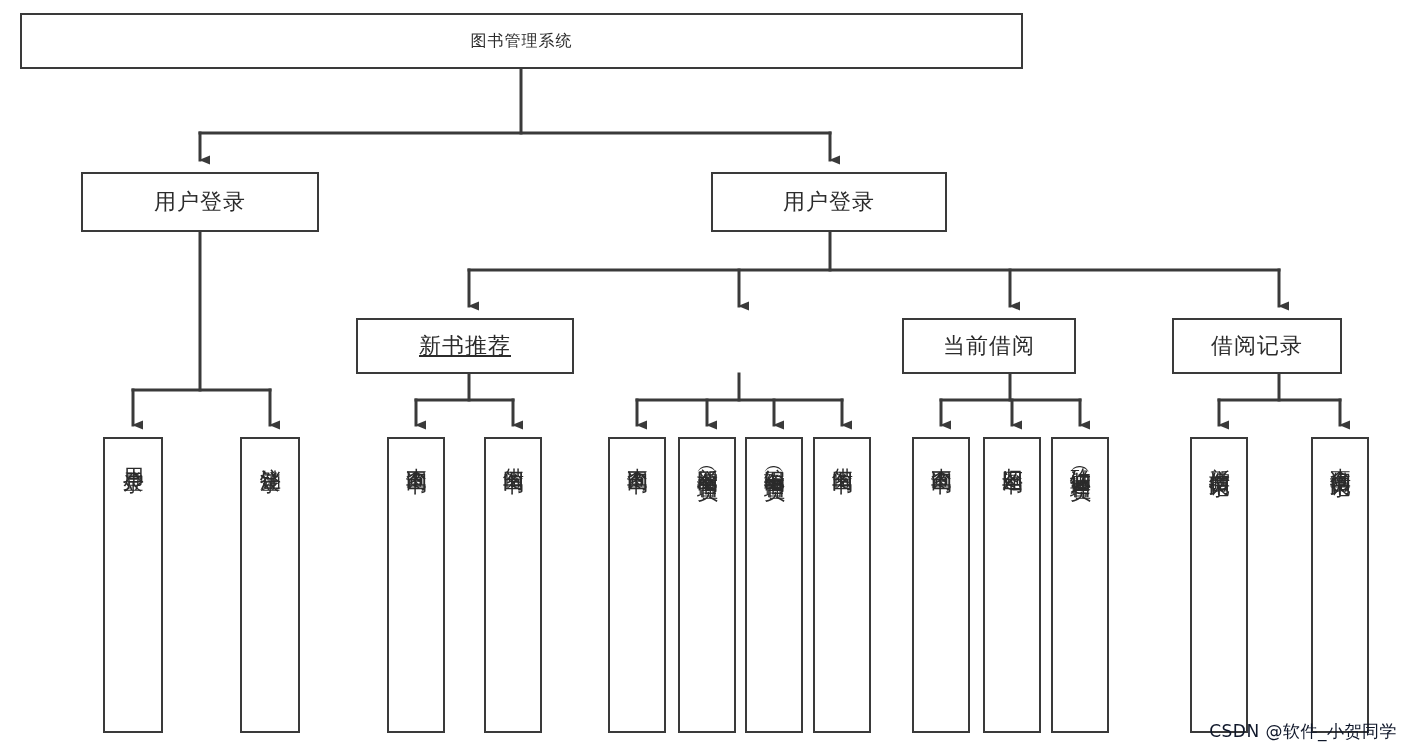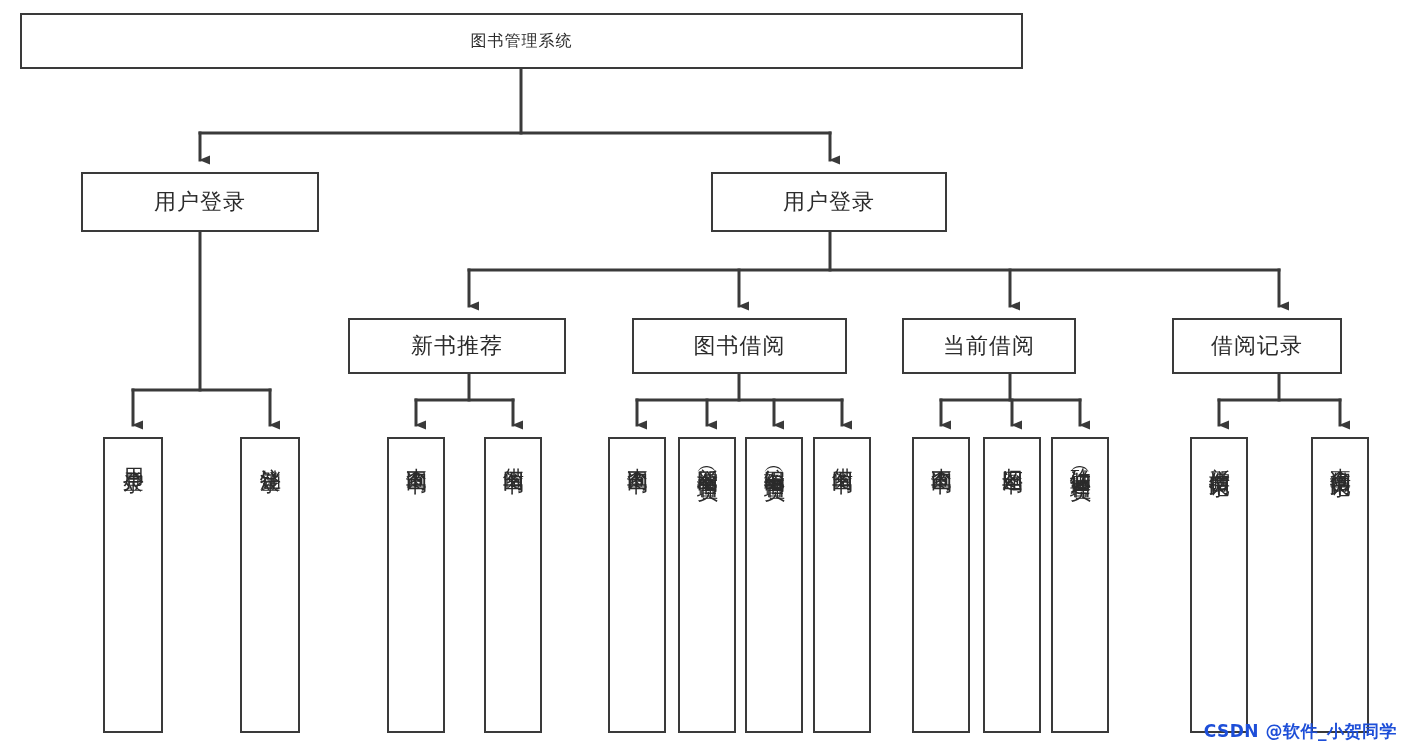--- a/index.html
+++ b/index.html
@@ -136,25 +136,22 @@
     <span class="label">图书管理系统</span>
   </div>
 
   <div class="node horiz" style="left: 81px; top: 172px; width: 238px; height: 60px; border-color: rgb(58, 58, 58); background: rgb(255, 255, 255); color: rgb(43, 43, 43);">
     <span class="label">用户登录</span>
   </div>
   <div class="node horiz" style="left: 711px; top: 172px; width: 236px; height: 60px; border-color: rgb(58, 58, 58); background: rgb(255, 255, 255); color: rgb(43, 43, 43);">
     <span class="label">用户登录</span>
   </div>
 
-  <div class="node horiz" style="left: 348px; top: 318px; width: 218px; height: 56px; border-color: rgb(58, 58, 58); background: rgb(255, 255, 255); color: rgb(43, 43, 43);">
+  <div class="node horiz" style="left: 356px; top: 318px; width: 218px; height: 56px; border-color: rgb(58, 58, 58); background: rgb(255, 255, 255); color: rgb(43, 43, 43); text-decoration: underline;">
     <span class="label">新书推荐</span>
-  </div>
-  <div class="node horiz" style="left: 632px; top: 318px; width: 215px; height: 56px; border-color: rgb(58, 58, 58); background: rgb(255, 255, 255); color: rgb(43, 43, 43);">
-    <span class="label">图书借阅</span>
   </div>
   <div class="node horiz" style="left: 902px; top: 318px; width: 174px; height: 56px; border-color: rgb(58, 58, 58); background: rgb(255, 255, 255); color: rgb(43, 43, 43);">
     <span class="label">当前借阅</span>
   </div>
   <div class="node horiz" style="left: 1172px; top: 318px; width: 170px; height: 56px; border-color: rgb(58, 58, 58); background: rgb(255, 255, 255); color: rgb(43, 43, 43);">
     <span class="label">借阅记录</span>
   </div>
 
   <div class="node vert" style="left: 103px; top: 437px; width: 60px; height: 296px; border-color: rgb(58, 58, 58); background: rgb(255, 255, 255); color: rgb(43, 43, 43);">
     <span class="label">用户登录</span>
@@ -189,14 +186,14 @@
   <div class="node vert" style="left: 1051px; top: 437px; width: 58px; height: 296px; border-color: rgb(58, 58, 58); background: rgb(255, 255, 255); color: rgb(43, 43, 43);">
     <span class="label">确认归还（管理员）</span>
   </div>
   <div class="node vert" style="left: 1190px; top: 437px; width: 58px; height: 296px; border-color: rgb(58, 58, 58); background: rgb(255, 255, 255); color: rgb(43, 43, 43);">
     <span class="label">新增借阅记录</span>
   </div>
   <div class="node vert" style="left: 1311px; top: 437px; width: 58px; height: 296px; border-color: rgb(58, 58, 58); background: rgb(255, 255, 255); color: rgb(43, 43, 43);">
     <span class="label">查询借阅记录</span>
   </div>
 
-  <div id="watermark" style="color: #1d4ed8; font-weight: bold;">CSDN @软件_小贺同学</div>
+  <div id="watermark" style="color: #0f172a;">CSDN @软件_小贺同学</div>
 </div>
 
 </body></html>

